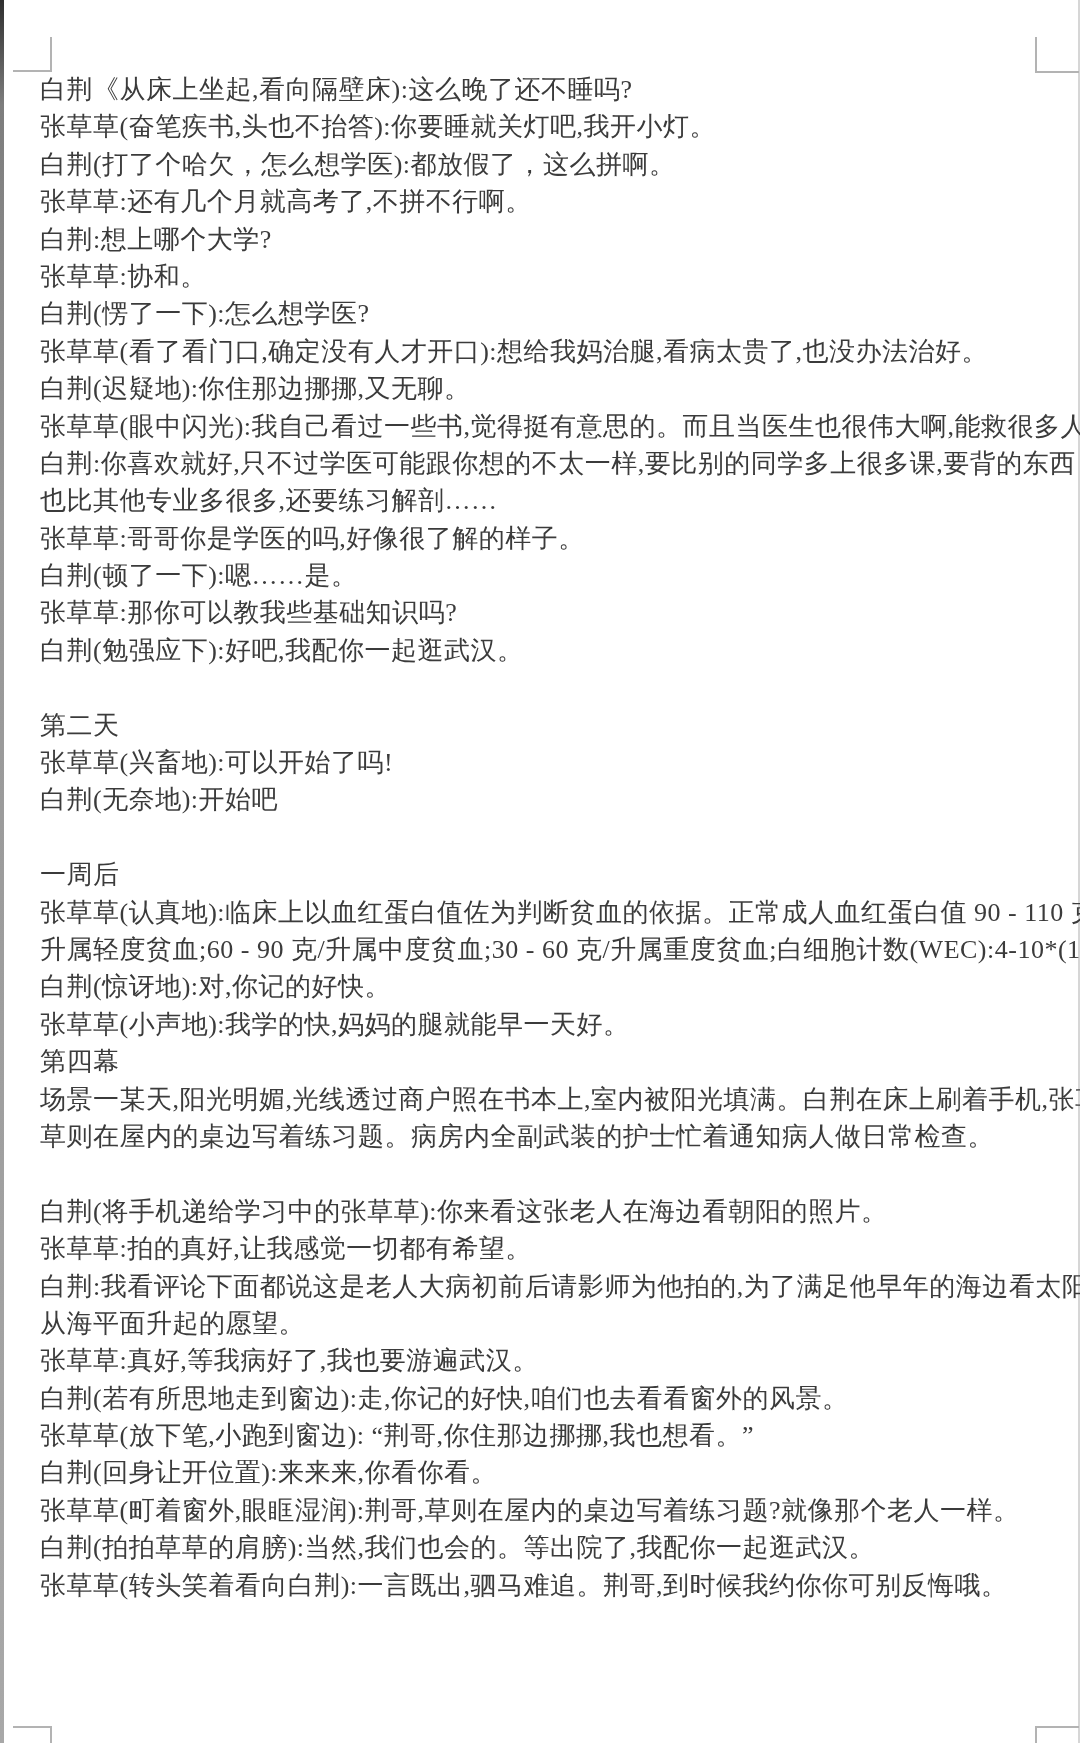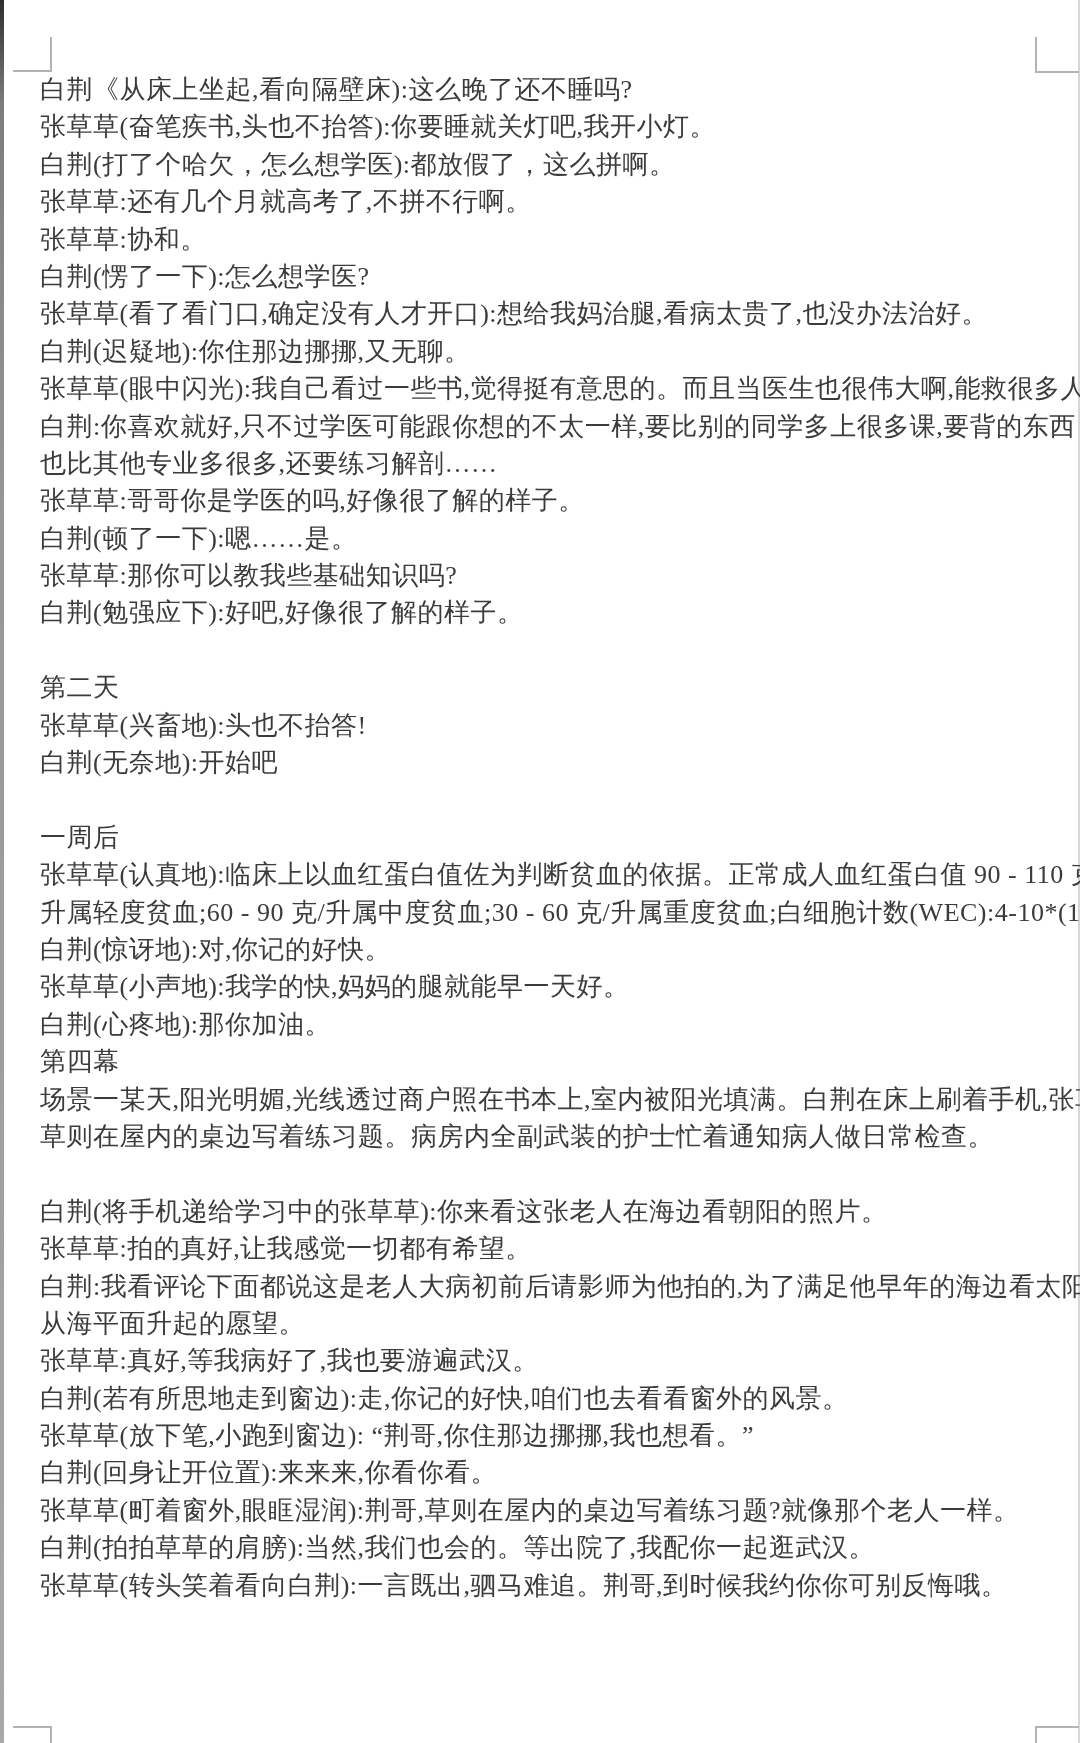--- a/index.html
+++ b/index.html
@@ -72,42 +72,42 @@
   <div class="mark tl"></div>
   <div class="mark tr"></div>
   <div class="mark bl"></div>
   <div class="mark br"></div>
 
   <div class="content" id="script-lines">
       <p class="line">白荆《从床上坐起,看向隔壁床):这么晚了还不睡吗?</p>
       <p class="line">张草草(奋笔疾书,头也不抬答):你要睡就关灯吧,我开小灯。</p>
       <p class="line">白荆(打了个哈欠，怎么想学医):都放假了，这么拼啊。</p>
       <p class="line">张草草:还有几个月就高考了,不拼不行啊。</p>
+      <p class="line">白荆:想上哪个大学?</p>
       <p class="line">张草草:协和。</p>
       <p class="line">白荆(愣了一下):怎么想学医?</p>
       <p class="line">张草草(看了看门口,确定没有人才开口):想给我妈治腿,看病太贵了,也没办法治好。</p>
       <p class="line">白荆(迟疑地):你住那边挪挪,又无聊。</p>
       <p class="line">张草草(眼中闪光):我自己看过一些书,觉得挺有意思的。而且当医生也很伟大啊,能救很多人。</p>
       <p class="line">白荆:你喜欢就好,只不过学医可能跟你想的不太一样,要比别的同学多上很多课,要背的东西</p>
       <p class="line">也比其他专业多很多,还要练习解剖……</p>
       <p class="line">张草草:哥哥你是学医的吗,好像很了解的样子。</p>
       <p class="line">白荆(顿了一下):嗯……是。</p>
       <p class="line">张草草:那你可以教我些基础知识吗?</p>
-      <p class="line">白荆(勉强应下):好吧,好像很了解的样子。</p>
+      <p class="line">白荆(勉强应下):好吧,我配你一起逛武汉。</p>
       <p class="line blank">&nbsp;</p>
       <p class="line">第二天</p>
-      <p class="line">张草草(兴畜地):头也不抬答!</p>
+      <p class="line">张草草(兴畜地):可以开始了吗!</p>
       <p class="line">白荆(无奈地):开始吧</p>
       <p class="line blank">&nbsp;</p>
       <p class="line">一周后</p>
       <p class="line">张草草(认真地):临床上以血红蛋白值佐为判断贫血的依据。正常成人血红蛋白值 90 - 110 克/</p>
       <p class="line">升属轻度贫血;60 - 90 克/升属中度贫血;30 - 60 克/升属重度贫血;白细胞计数(WEC):4-10*(10 的 9 次方)</p>
       <p class="line">白荆(惊讶地):对,你记的好快。</p>
       <p class="line">张草草(小声地):我学的快,妈妈的腿就能早一天好。</p>
-      <p class="line">白荆(心疼地):那你加油。</p>
       <p class="line">第四幕</p>
       <p class="line">场景一某天,阳光明媚,光线透过商户照在书本上,室内被阳光填满。白荆在床上刷着手机,张草</p>
       <p class="line">草则在屋内的桌边写着练习题。病房内全副武装的护士忙着通知病人做日常检查。</p>
       <p class="line blank">&nbsp;</p>
       <p class="line">白荆(将手机递给学习中的张草草):你来看这张老人在海边看朝阳的照片。</p>
       <p class="line">张草草:拍的真好,让我感觉一切都有希望。</p>
       <p class="line">白荆:我看评论下面都说这是老人大病初前后请影师为他拍的,为了满足他早年的海边看太阳</p>
       <p class="line">从海平面升起的愿望。</p>
       <p class="line">张草草:真好,等我病好了,我也要游遍武汉。</p>
       <p class="line">白荆(若有所思地走到窗边):走,你记的好快,咱们也去看看窗外的风景。</p>

